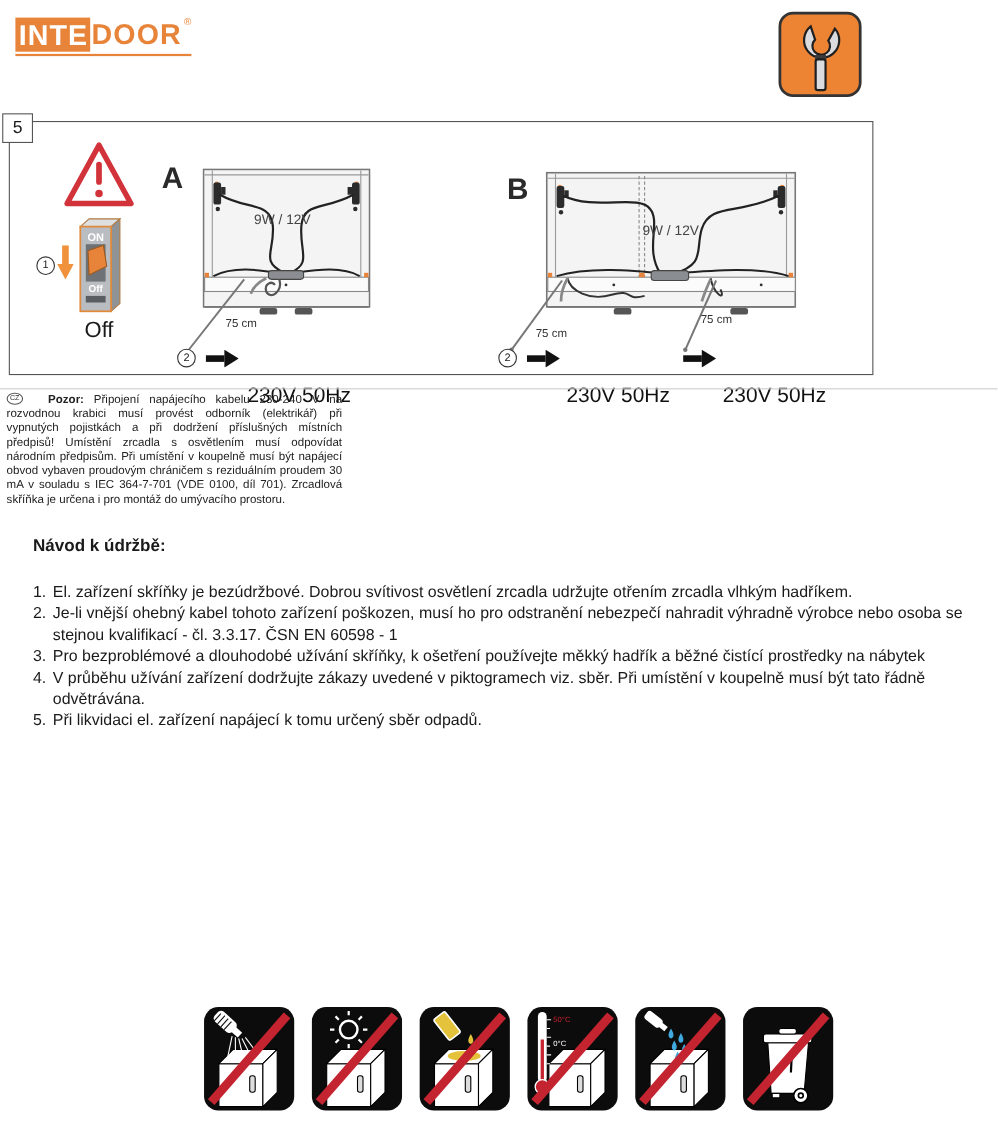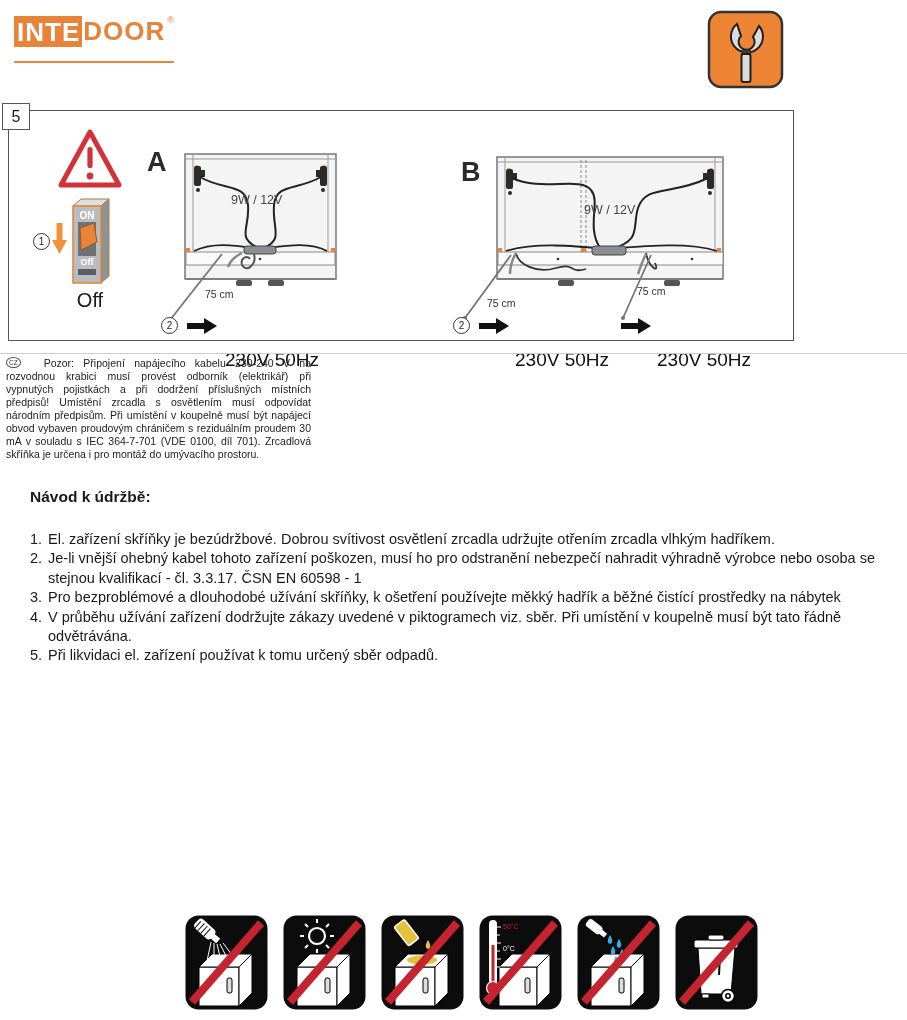--- a/index.html
+++ b/index.html
@@ -1,21 +1,21 @@
 <!DOCTYPE html>
 <html><head>
 <meta charset="utf-8">
 <style>
   html,body{margin:0;padding:0;background:#fff;}
   body{font-family:"Liberation Sans","DejaVu Sans",sans-serif;color:#1a1a1a;}
   .page{position:relative;width:907px;height:1020px;background:#fff;overflow:hidden;}
   .abs{position:absolute;}
 
   
-  .logo{left:14px;top:16px;display:inline-flex;align-items:flex-start;border-bottom:2px solid #E8843A;padding-bottom:14px;}
+  .logo{left:14px;top:16px;display:inline-flex;align-items:flex-start;border-bottom:2px solid #E8843A;padding-bottom:2px;}
   .logo-inte{background:#E8843A;color:#fff;font-weight:bold;font-size:26px;letter-spacing:1px;padding:1px 2px 0 3px;line-height:30px;}
   .logo-door{color:#E8843A;font-weight:bold;font-size:26px;letter-spacing:1px;line-height:30px;padding-left:1px;}
   .logo-reg{color:#E8843A;font-size:9px;line-height:9px;padding-left:2px;}
   .page-title{left:330px;top:6px;width:150px;text-align:center;font-size:40px;font-weight:bold;letter-spacing:1px;}
   .wrench-box{left:707px;top:10px;}
 
   
   .panel{left:8px;top:110px;width:784px;height:229px;border:1.5px solid #555;background:#fff;}
   .step-tab{position:absolute;left:-7px;top:-8px;width:26px;height:25px;background:#fff;border:1.5px solid #555;text-align:center;font-size:16px;line-height:25px;}
   .spec-line{position:absolute;left:0;top:7px;width:100%;text-align:center;font-size:14px;color:#222;}
@@ -26,21 +26,21 @@
   .cable-len{position:absolute;font-size:10.5px;color:#333;}
   .voltage{position:absolute;font-size:19px;color:#111;margin-top:32px;}
   .off-caption{position:absolute;left:53px;top:178px;width:56px;text-align:center;font-size:20px;}
 
   
   .separator{left:0;top:353px;width:907px;border-top:1px solid #ccc;height:0;}
 
   
   .warning{left:6px;top:357px;width:305px;font-size:10.5px;line-height:13px;text-align:justify;color:#222;}
   .cz-badge{display:inline-block;border:1px solid #555;border-radius:50%;font-size:6.5px;line-height:9px;padding:0 2px;vertical-align:2px;margin-right:3px;color:#333;}
-  .warn-label{font-weight:normal;padding-left:20px;}
+  .warn-label{font-weight:bold;padding-left:20px;}
 
   
   .maint-heading{left:30px;top:488px;font-size:15.5px;font-weight:bold;}
   .maint-list{left:30px;top:530px;width:872px;font-size:14.5px;line-height:19.4px;}
   .maint-item{display:flex;}
   .maint-num{width:18px;flex:0 0 18px;}
   .maint-text{flex:1;}
   .nowrap{white-space:nowrap;}
 
   
@@ -248,21 +248,21 @@
     <div class="maint-item">
       <span class="maint-num">3.</span>
       <span class="maint-text nowrap">Pro bezproblémové a dlouhodobé užívání skříňky, k ošetření používejte měkký hadřík a běžné čistící prostředky na nábytek</span>
     </div>
     <div class="maint-item">
       <span class="maint-num">4.</span>
       <span class="maint-text">V průběhu užívání zařízení dodržujte zákazy uvedené v piktogramech viz. sběr. Při umístění v koupelně musí být tato řádně odvětrávána.</span>
     </div>
     <div class="maint-item">
       <span class="maint-num">5.</span>
-      <span class="maint-text">Při likvidaci el. zařízení používat k tomu určený sběr odpadů.</span>
+      <span class="maint-text">Při likvidaci el. zařízení napájecí k tomu určený sběr odpadů.</span>
     </div>
   </div>
 
   <div class="abs pictos">
 
     <div class="picto">
       <svg width="83" height="95" viewBox="0 0 83 95">
         <rect x="0.5" y="0.5" width="82" height="94" rx="13" fill="#0C0C0C"></rect>
         <polygon points="14,52 54,52 54,91 14,91" fill="#fff" stroke="#000" stroke-width="1"></polygon>
         <polygon points="14,52 27,39 67,39 54,52" fill="#fff" stroke="#000" stroke-width="1"></polygon>

